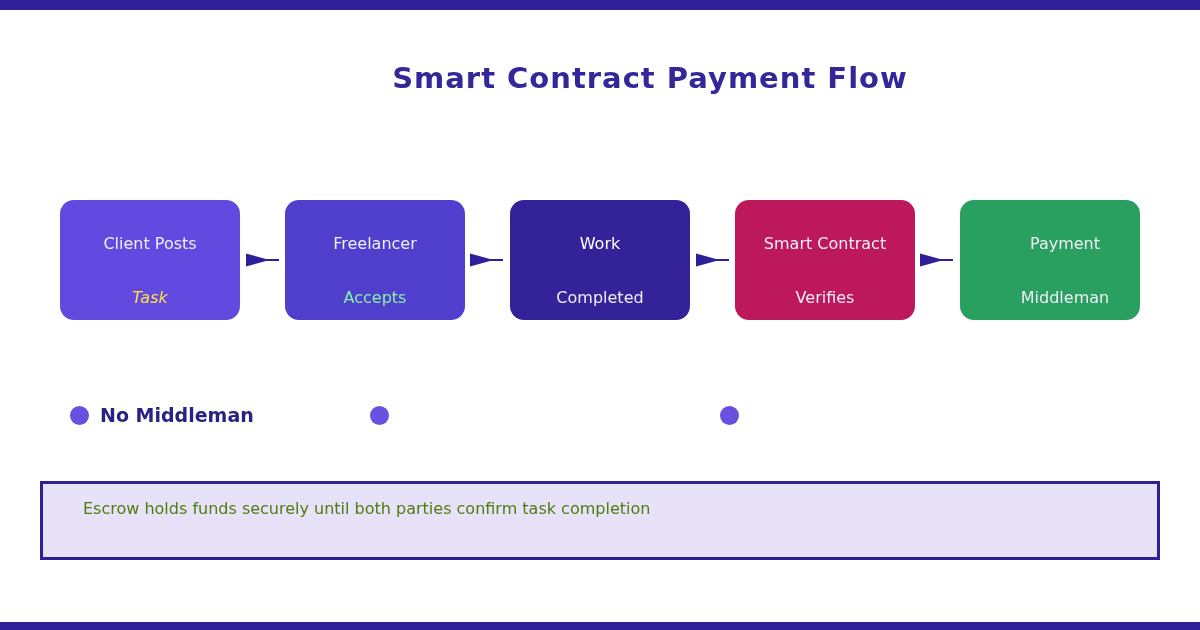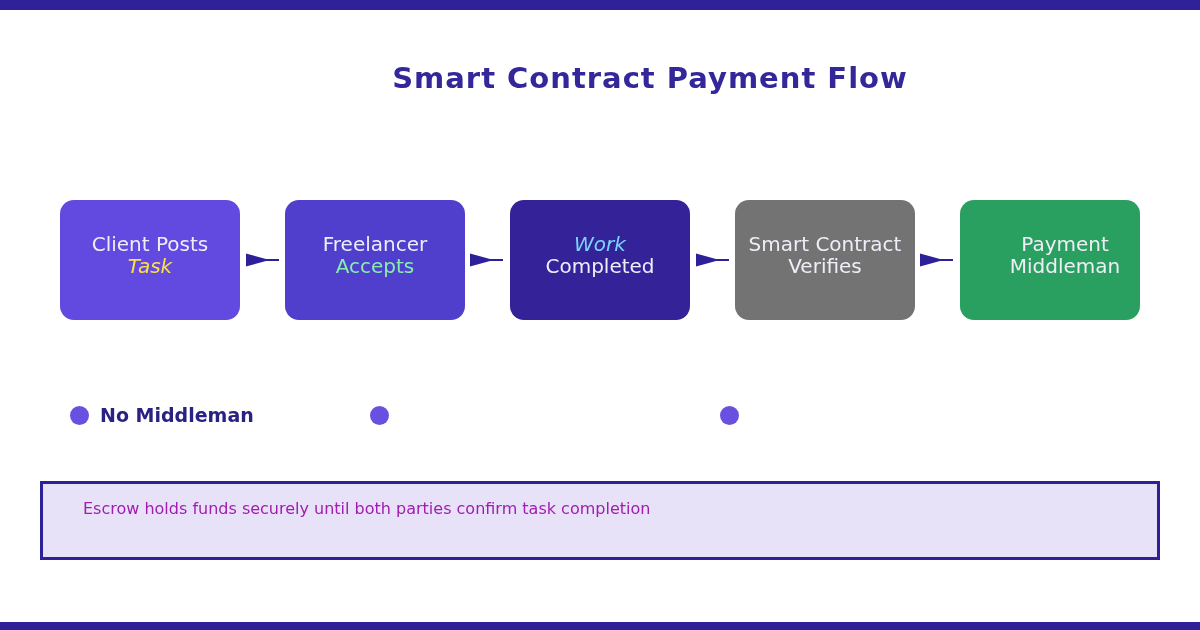--- a/index.html
+++ b/index.html
@@ -13,21 +13,21 @@
   #bottom-bar{top:622px;height:8px;}
   #title{
     position:absolute;top:42px;left:100px;width:1100px;
     text-align:center;font-size:29px;font-weight:bold;letter-spacing:1px;
   }
   .step{
     position:absolute;top:200px;width:180px;height:120px;border-radius:14px;
     display:flex;flex-direction:column;align-items:center;justify-content:center;
     padding-bottom:10px;box-sizing:border-box;
   }
-  .step .line{font-size:20px;line-height:22px;text-align:center;}
+  .step .line{font-size:16px;line-height:22px;text-align:center;margin-top:32px;}
   .step-0{left:60px;} .step-1{left:285px;} .step-2{left:510px;}
   .step-3{left:735px;} .step-4{left:960px;padding-left:30px;}
   .arrow{position:absolute;top:253px;width:34px;height:14px;}
   .arrow-0{left:246px;} .arrow-1{left:470px;} .arrow-2{left:696px;} .arrow-3{left:920px;}
   .feature{
     position:absolute;top:402px;height:26px;
     display:flex;align-items:center;gap:11px;
   }
   .feature-0{left:70px;} .feature-1{left:370px;} .feature-2{left:720px;}
   .feature .dot{width:19px;height:19px;border-radius:50%;flex:0 0 auto;}
@@ -49,24 +49,24 @@
 
 <div class="step step-0" style="background: rgb(98, 73, 223);">
   <span class="line" style="color: rgb(239, 238, 248);">Client Posts</span>
   <span class="line" style="color: #fde047; font-style: italic;">Task</span>
 </div>
 <div class="step step-1" style="background: rgb(79, 63, 204);">
   <span class="line" style="color: rgb(239, 238, 248);">Freelancer</span>
   <span class="line" style="color: #86efac;">Accepts</span>
 </div>
 <div class="step step-2" style="background: rgb(52, 34, 153);">
-  <span class="line" style="color: #7dd3fc; font-style: italic;">Work</span>
+  <span class="line" style="color: #ffffff;">Work</span>
   <span class="line" style="color: rgb(239, 238, 248);">Completed</span>
 </div>
-<div class="step step-3" style="background: #737373;">
+<div class="step step-3" style="background: #be185d;">
   <span class="line" style="color: rgb(239, 238, 248);">Smart Contract</span>
   <span class="line" style="color: rgb(239, 238, 248);">Verifies</span>
 </div>
 <div class="step step-4" style="background: rgb(42, 160, 96);">
   <span class="line" style="color: rgb(239, 238, 248);">Payment</span>
   <span class="line" style="color: rgb(239, 238, 248);">Middleman</span>
 </div>
 
 <svg class="arrow arrow-0" viewBox="0 0 34 14">
   <polygon points="0,0.5 0,13.5 20,7.9 33,7.9 33,6.1 20,6.1" fill="#2e2099"></polygon>
@@ -86,16 +86,16 @@
   <span class="label" style="color: rgb(43, 33, 130);">No Middleman</span>
 </div>
 <div class="feature feature-1">
   <span class="dot" style="background: rgb(105, 80, 224);"></span>
 </div>
 <div class="feature feature-2">
   <span class="dot" style="background: rgb(105, 80, 224);"></span>
 </div>
 
 <div id="note" style="background: rgb(231, 226, 248); border-color: rgb(46, 32, 153);">
-  <div class="note-text" style="color: #a21caf;">Escrow holds funds securely until both parties confirm task completion</div>
+  <div class="note-text" style="color: #4d7c0f;">Escrow holds funds securely until both parties confirm task completion</div>
 </div>
 
 <div id="bottom-bar" class="bar" style="background: rgb(46, 33, 153);"></div>
 
 </body></html>

